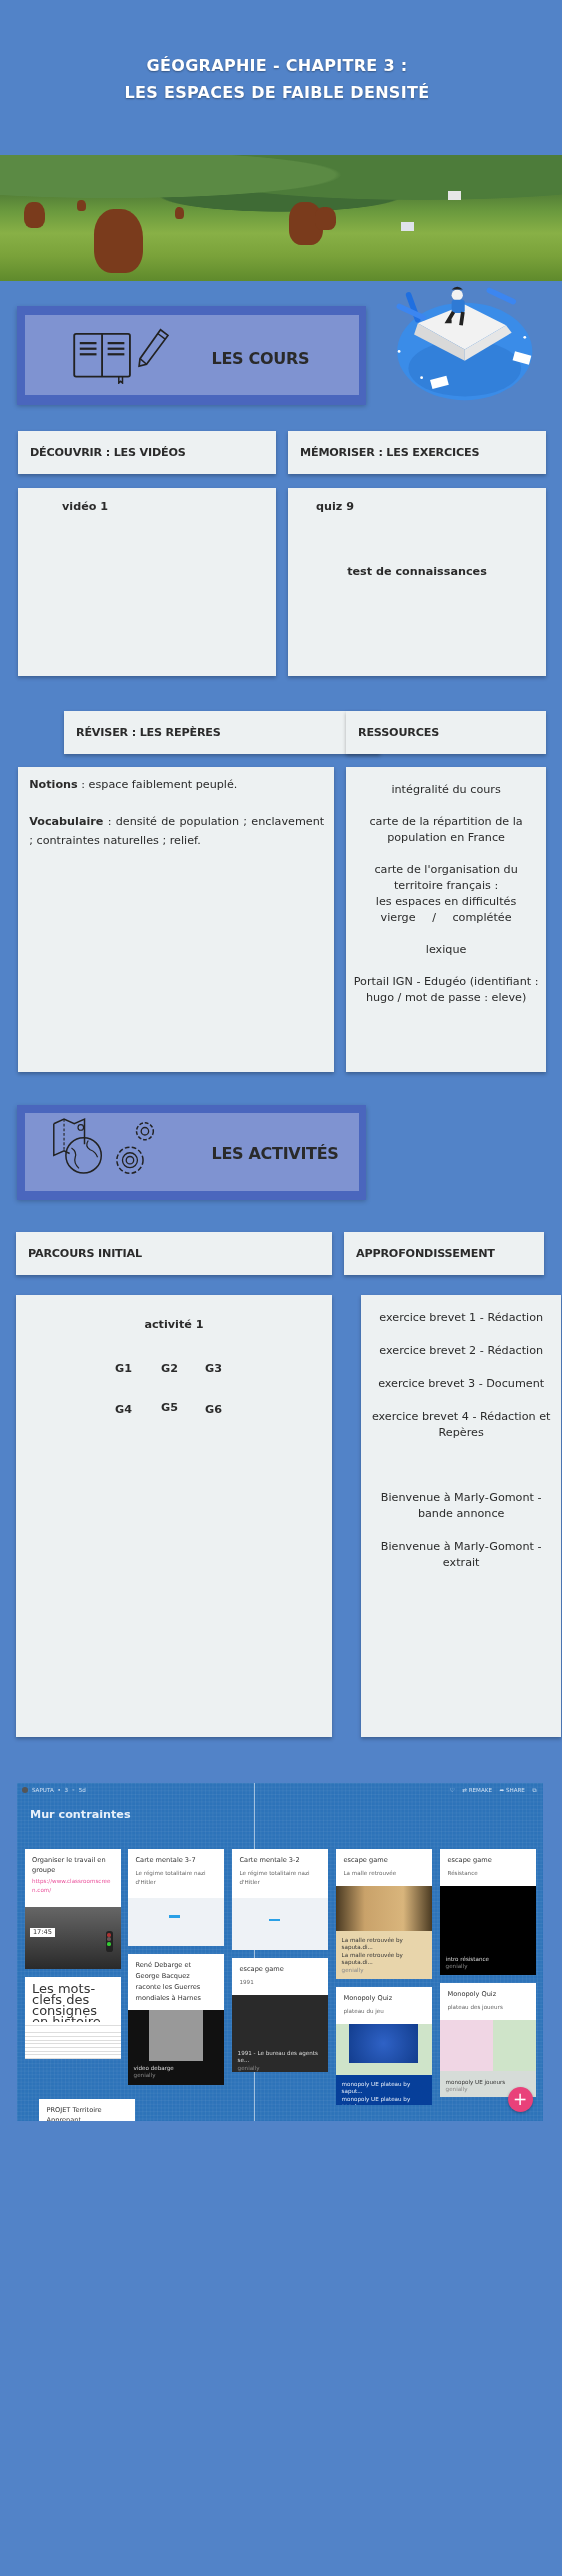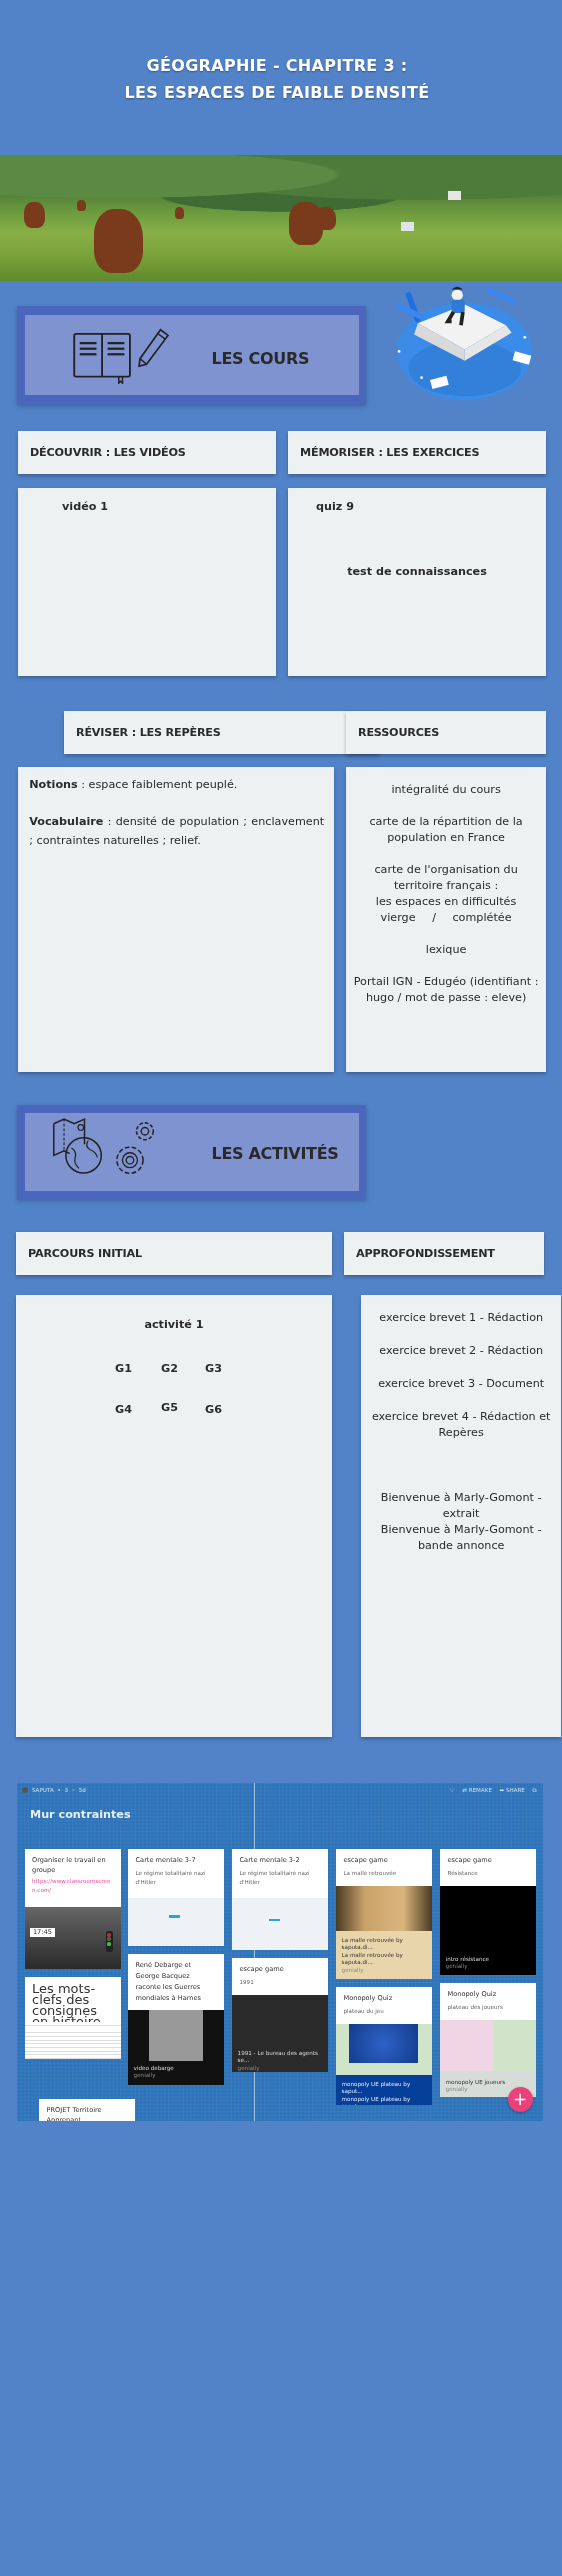--- a/index.html
+++ b/index.html
@@ -187,22 +187,22 @@
   <a class="abs txt" style="left:145px;top:106px;font-weight:bold;color:#2b2b2b;text-decoration:none;">G5</a>
   <a class="abs txt" style="left:189px;top:108px;font-weight:bold;color:#2b2b2b;text-decoration:none;">G6</a>
 </div>
 
 <div class="abs card" style="left:344px;top:1295px;width:200px;height:442px;margin-left:17px;">
   <div class="abs center-txt" style="left:3.7px;top:15px;width:193px;">
     <a style="display:block;color:#2b2b2b;text-decoration:none;margin-bottom:17px;">exercice brevet 1 - Rédaction</a>
     <a style="display:block;color:#2b2b2b;text-decoration:none;margin-bottom:17px;">exercice brevet 2 - Rédaction</a>
     <a style="display:block;color:#2b2b2b;text-decoration:none;margin-bottom:17px;">exercice brevet 3 - Document</a>
     <a style="display:block;color:#2b2b2b;text-decoration:none;margin-bottom:49px;">exercice brevet 4 - Rédaction et Repères</a>
+    <a style="display:block;color:#2b2b2b;text-decoration:none;margin-bottom:17px;">Bienvenue à Marly-Gomont - bande annonce</a>
     <a style="display:block;color:#2b2b2b;text-decoration:none;">Bienvenue à Marly-Gomont - extrait</a>
-    <a style="display:block;color:#2b2b2b;text-decoration:none;margin-bottom:17px;">Bienvenue à Marly-Gomont - bande annonce</a>
   </div>
 </div>
 
 <div class="abs padlet">
   <div class="pad-meta">
     <span style="display:inline-block;width:6.6px;height:6.6px;border-radius:50%;background:#555;"></span>
     <span>SAPUTA</span>
     <span>•</span>
     <span>3</span>
     <span>◦</span>

